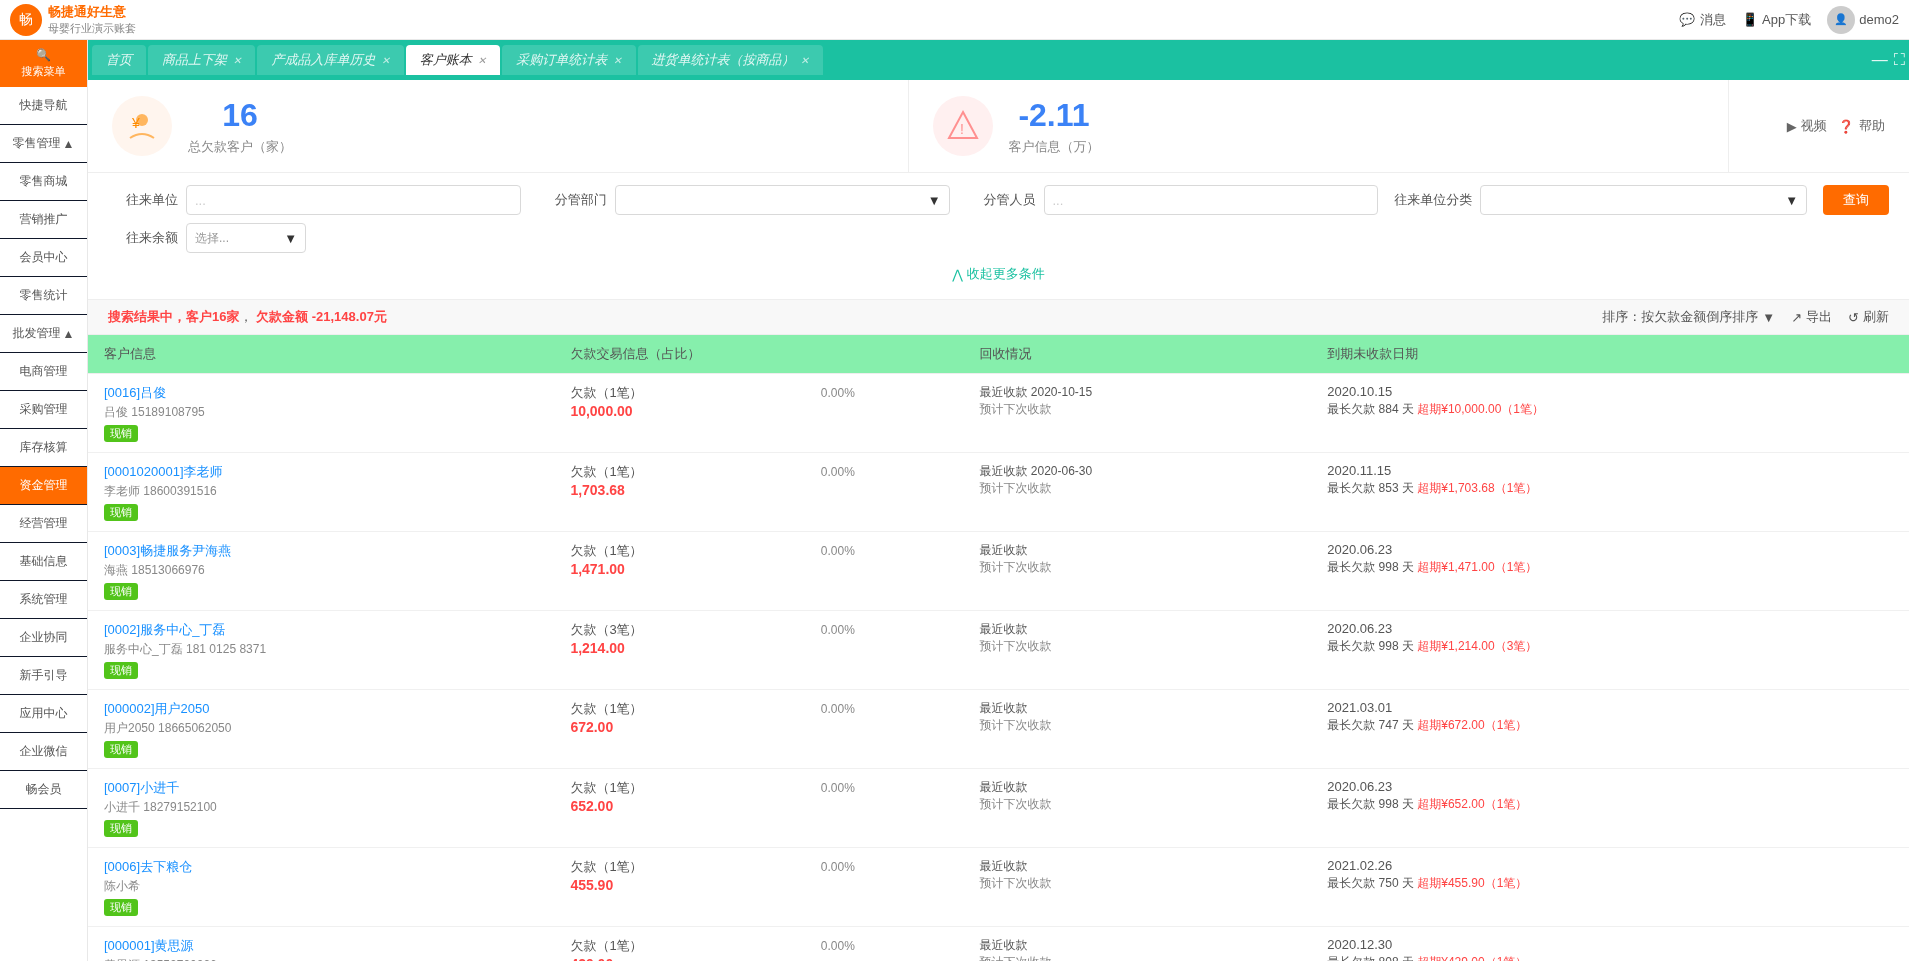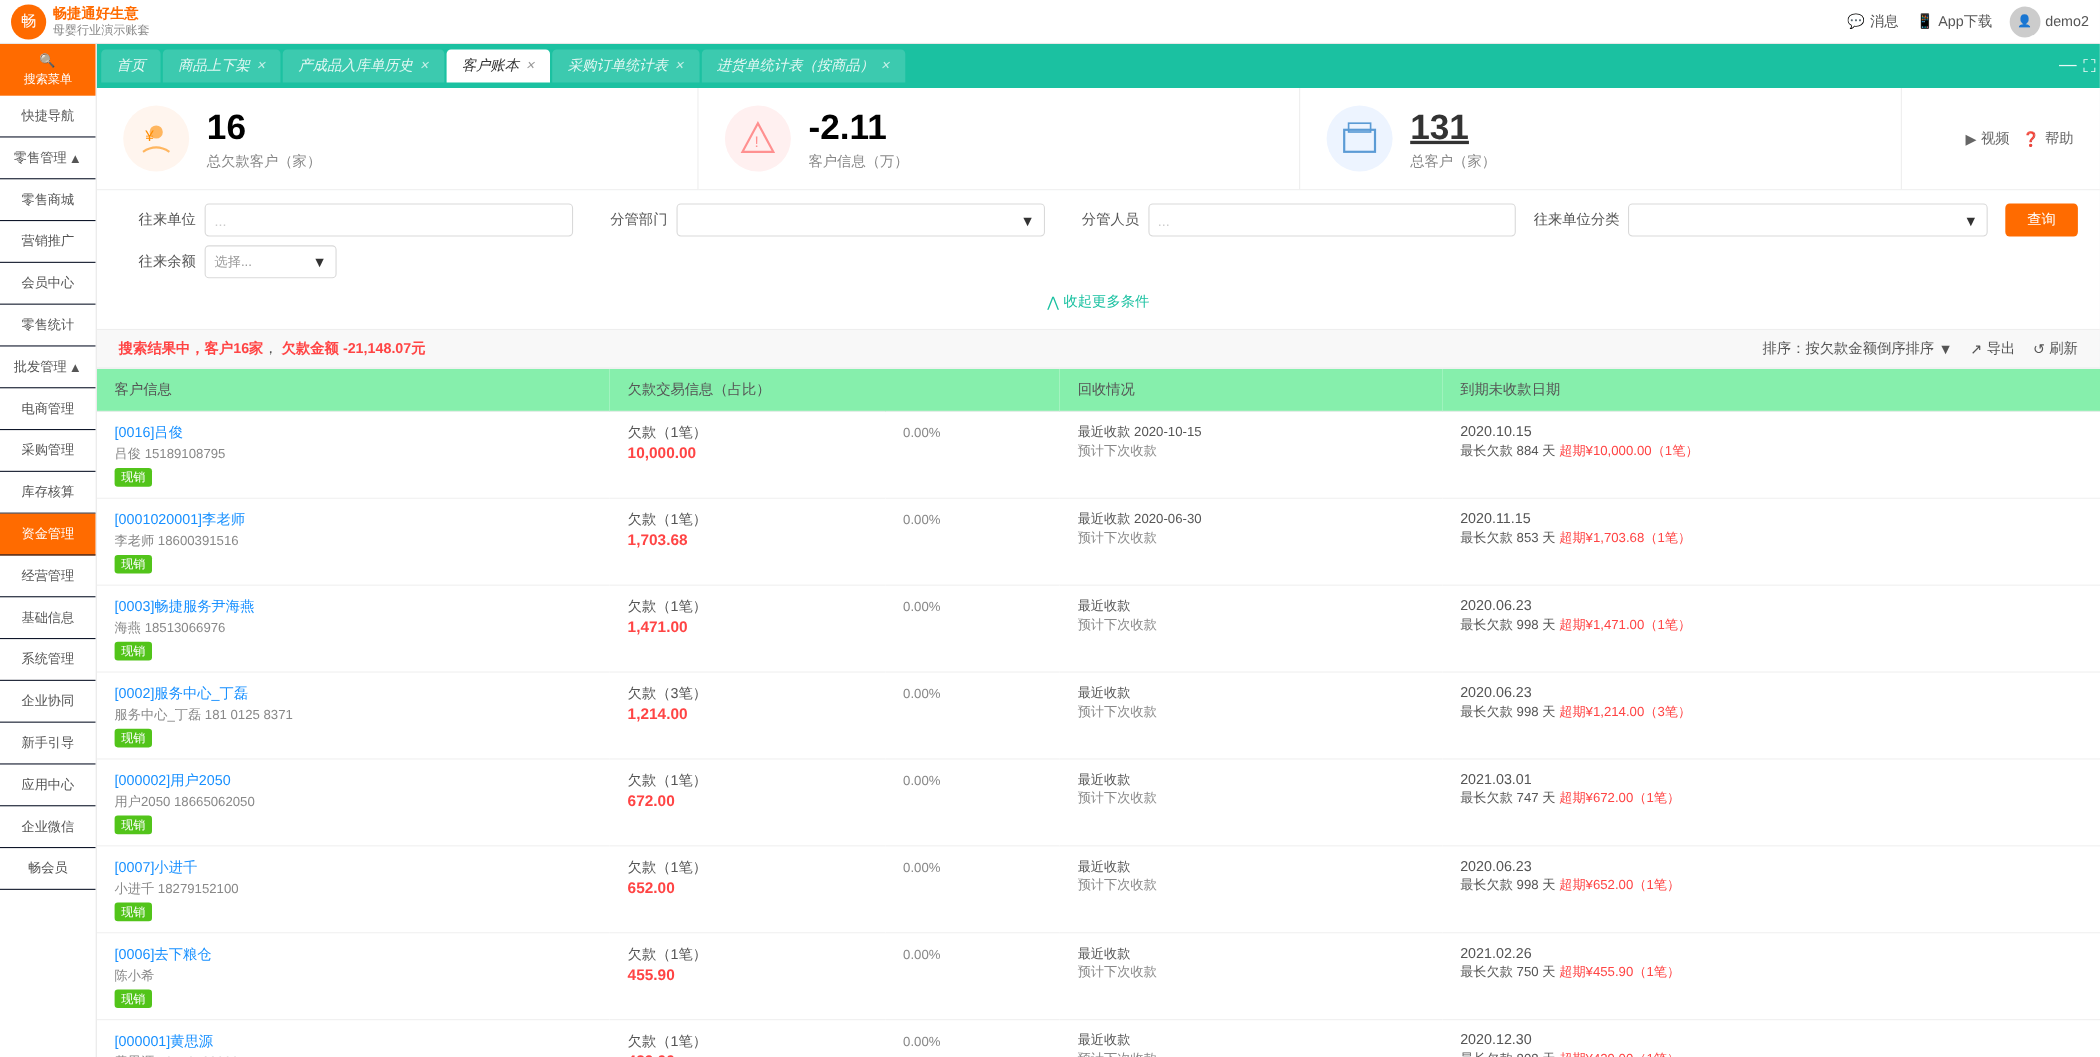--- a/index.html
+++ b/index.html
@@ -38,21 +38,21 @@
 
     
     .stats-bar { background: #fff; display: flex; align-items: stretch; border-bottom: 1px solid #eee; min-height: 85px; }
     .stat-block { flex: 1; display: flex; align-items: center; padding: 16px 24px; gap: 16px; border-right: 1px solid #eee; }
     .stat-icon { width: 60px; height: 60px; border-radius: 50%; display: flex; align-items: center; justify-content: center; font-size: 28px; flex-shrink: 0; }
     .stat-icon.orange { background: #fff5ee; color: #ff8c00; }
     .stat-icon.red { background: #fff0f0; color: #ff6b6b; }
     .stat-icon.blue { background: #edf4ff; color: #5b9bd5; }
     .stat-info { display: flex; flex-direction: column; gap: 4px; }
     .stat-value { font-size: 32px; font-weight: bold; }
-    .stat-value.red-val { color: #000000; }
+    .stat-value.red-val { color: #3b82f6; text-align: center; }
     .stat-value.dark-val { color: #333; font-weight: 700; text-decoration: underline; }
     .stat-label { font-size: 13px; color: #888; }
     .stat-block-last { flex: 0 0 180px; justify-content: flex-end; gap: 12px; border-right: none; }
     .view-btn { display: flex; align-items: center; gap: 4px; font-size: 13px; color: #666; cursor: pointer; }
     .help-btn { display: flex; align-items: center; gap: 4px; font-size: 13px; color: #666; cursor: pointer; }
 
     
     .filter-area { background: #fff; padding: 12px 20px; border-bottom: 1px solid #eee; }
     .filter-row { display: flex; align-items: center; gap: 16px; margin-bottom: 8px; }
     .filter-item { display: flex; align-items: center; gap: 8px; flex: 1; }
@@ -210,32 +210,20 @@
             <svg width="36" height="36" viewBox="0 0 36 36">
                 <polygon points="18,4 32,30 4,30" fill="none" stroke="#ff9090" stroke-width="2"></polygon>
                 <text x="15" y="26" font-size="14" fill="#ff9090">!</text>
               </svg>
           </div>
           <div class="stat-info">
             <div class="stat-value red-val">-2.11</div>
             <div class="stat-label">客户信息（万）</div>
           </div>
         </div>
-        <div class="stat-block">
-          <div class="stat-icon blue">
-            <svg width="36" height="36" viewBox="0 0 36 36">
-                <rect x="4" y="10" width="28" height="20" fill="none" stroke="#5b9bd5" stroke-width="2"></rect>
-                <rect x="8" y="4" width="20" height="8" fill="none" stroke="#5b9bd5" stroke-width="1.5"></rect>
-              </svg>
-          </div>
-          <div class="stat-info">
-            <div class="stat-value dark-val">131</div>
-            <div class="stat-label">总客户（家）</div>
-          </div>
-        </div>
         <div class="stat-block stat-block-last">
           <div class="view-btn">
             <span>▶</span>
             <span>视频</span>
           </div>
           <div class="help-btn">
             <span>❓</span>
             <span>帮助</span>
           </div>
         </div>

